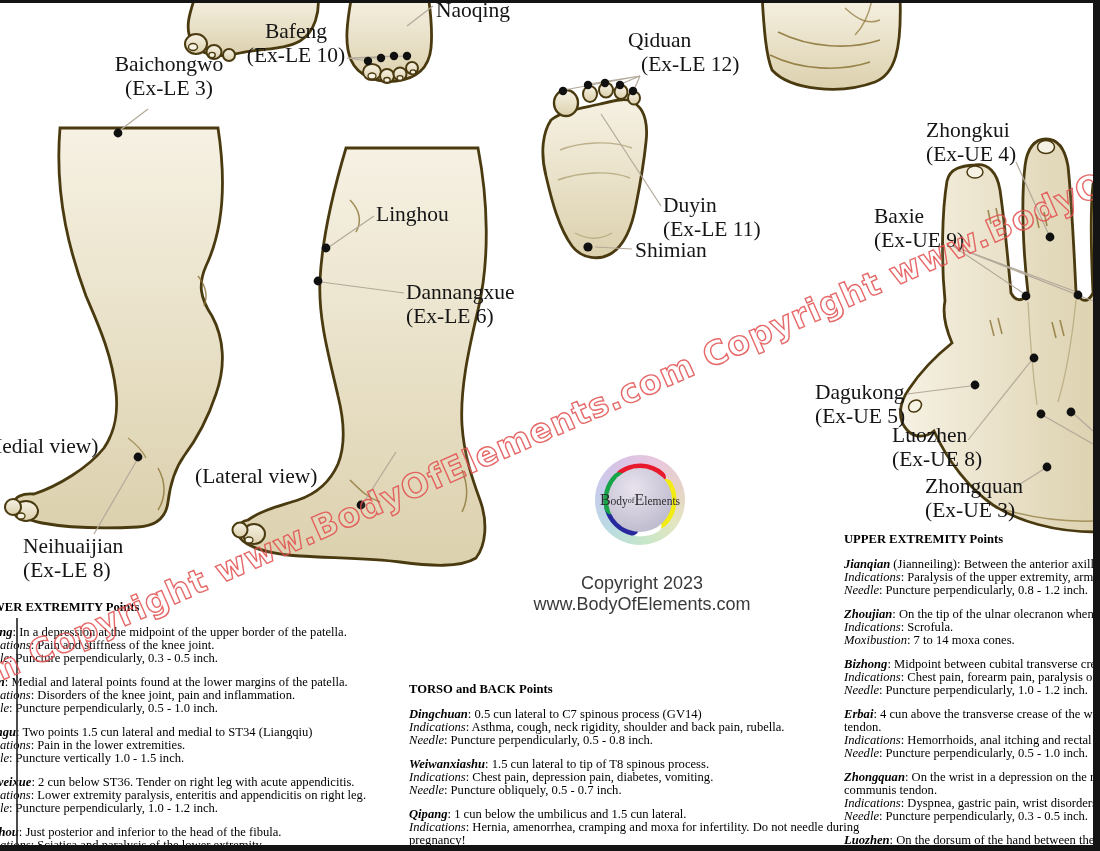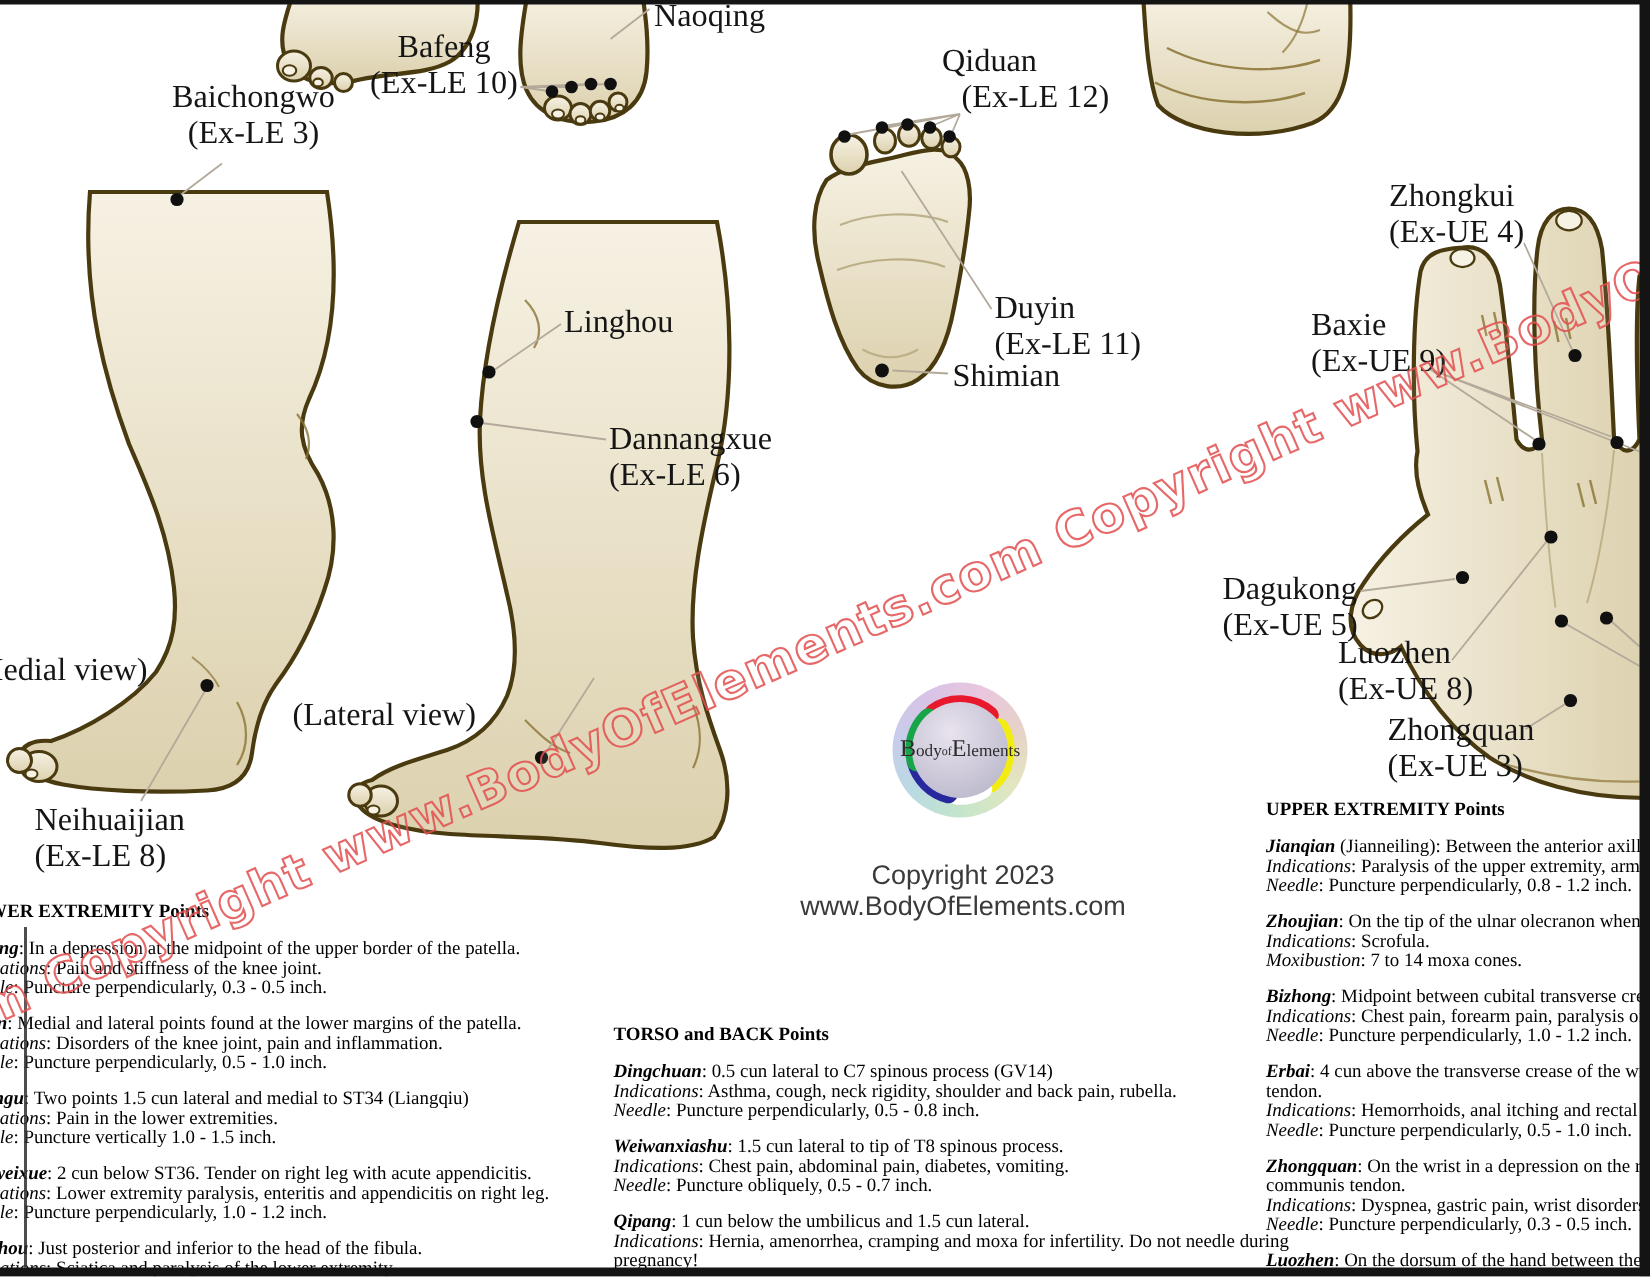--- a/index.html
+++ b/index.html
@@ -310,21 +310,21 @@
 
   <div class="col" style="left:409px;top:683px;width:420px;">
     <div class="title">TORSO and BACK Points</div>
     <div class="entry">
       <div class="ln"><b>Dingchuan</b><span>: 0.5 cun lateral to C7 spinous process (GV14)</span></div>
       <div class="ln"><i>Indications</i><span>: Asthma, cough, neck rigidity, shoulder and back pain, rubella.</span></div>
       <div class="ln"><i>Needle</i><span>: Puncture perpendicularly, 0.5 - 0.8 inch.</span></div>
     </div>
     <div class="entry">
       <div class="ln"><b>Weiwanxiashu</b><span>: 1.5 cun lateral to tip of T8 spinous process.</span></div>
-      <div class="ln"><i>Indications</i><span>: Chest pain, abdominal pain, diabetes, vomiting.</span></div>
+      <div class="ln"><i>Indications</i><span>: Chest pain, depression pain, diabetes, vomiting.</span></div>
       <div class="ln"><i>Needle</i><span>: Puncture obliquely, 0.5 - 0.7 inch.</span></div>
     </div>
     <div class="entry">
       <div class="ln"><b>Qipang</b><span>: 1 cun below the umbilicus and 1.5 cun lateral.</span></div>
       <div class="ln"><i>Indications</i><span>: Hernia, amenorrhea, cramping and moxa for infertility. Do not needle during</span></div>
       <div class="ln"><span>pregnancy!</span></div>
     </div>
   </div>
 
   <div class="col" style="left:844px;top:533px;width:360px;">

